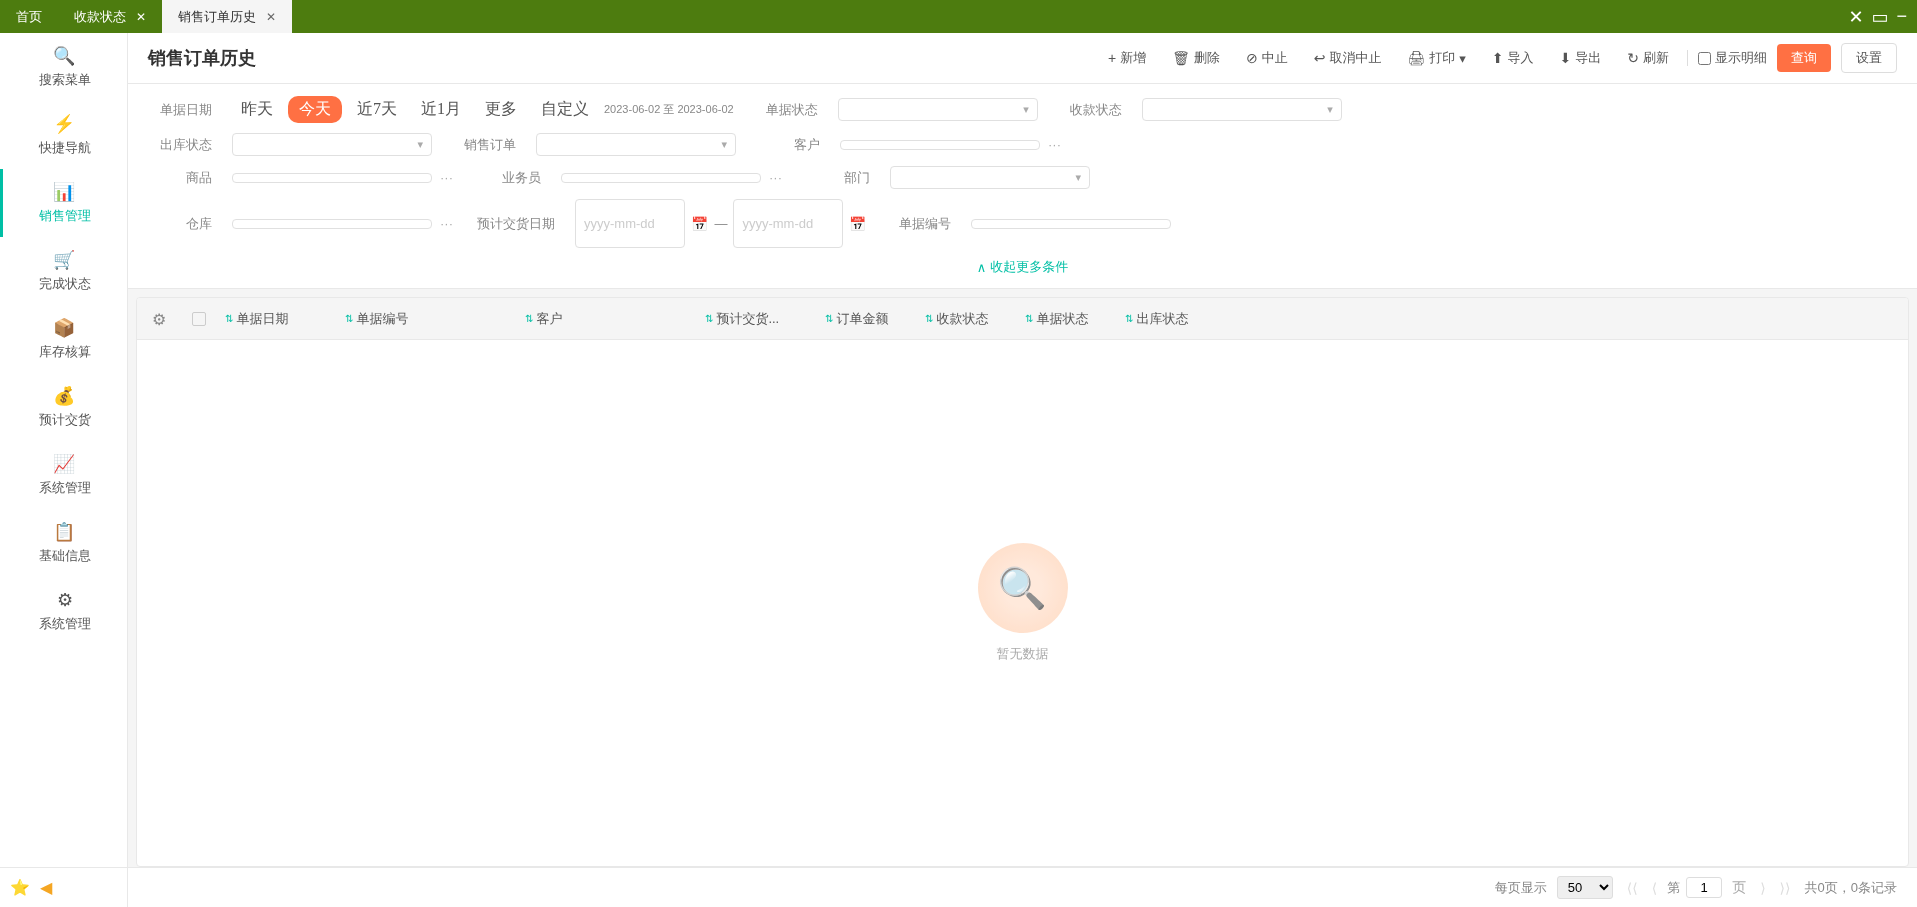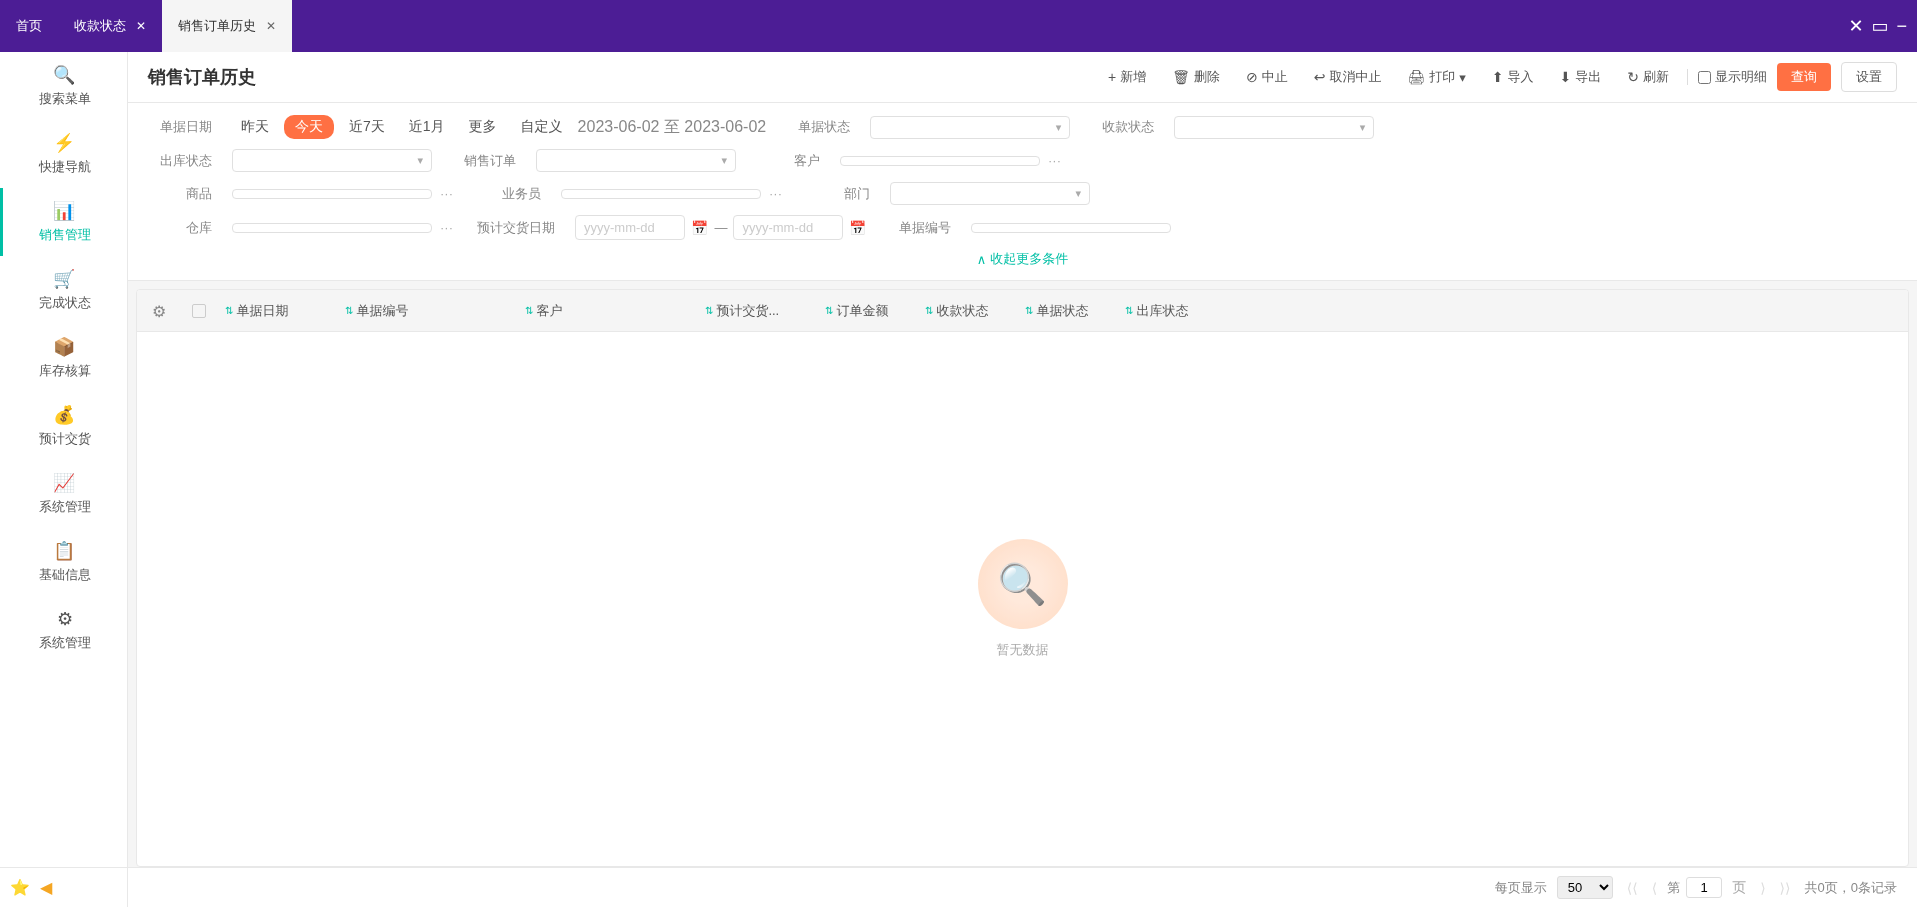--- a/index.html
+++ b/index.html
@@ -1,21 +1,21 @@
 <!DOCTYPE html>
 <html><head>
   <meta charset="utf-8">
   <style>
     * { box-sizing: border-box; margin: 0; padding: 0; font-family: 'Microsoft YaHei', Arial, sans-serif; font-size: 13px; }
     body { display: flex; flex-direction: column; height: 100vh; overflow: hidden; background: #f5f5f5; }
 
     
     .top-bar {
-      height: 52px;
-      background: #4c1d95;
+      height: 33px;
+      background: #4d7c0f;
       display: flex;
       align-items: stretch;
       flex-shrink: 0;
     }
     .tab {
       display: flex;
       align-items: center;
       padding: 0 16px;
       color: #fff;
       cursor: pointer;
@@ -181,32 +181,33 @@
     }
     .date-group {
       display: flex;
       align-items: center;
       gap: 6px;
     }
     .date-btn {
       padding: 2px 8px;
       border-radius: 3px;
       cursor: pointer;
-      font-size: 14px;
+      font-size: 16px;
       color: #555;
       border: 1px solid transparent;
+      font-family: Liberation Serif, serif;
     }
     .date-btn.active {
       background: #ff7043;
       color: #fff;
       border-radius: 10px;
       padding: 2px 10px;
     }
     .date-range {
-      font-size: 16px;
+      font-size: 11px;
       color: #888;
     }
     .select-control {
       display: flex;
       align-items: center;
       border: 1px solid #e0e0e0;
       border-radius: 4px;
       padding: 4px 8px;
       background: #fff;
       cursor: pointer;
@@ -224,21 +225,21 @@
     }
     .more-btn {
       color: #aaa;
       cursor: pointer;
       font-size: 13px;
       padding: 0 4px;
     }
     .date-input {
       border: 1px solid #e0e0e0;
       border-radius: 4px;
-      padding: 4px 8px;
+      padding: 16px 8px;
       background: #fff;
       color: #ccc;
       min-width: 110px;
       font-size: 12px;
     }
     .date-sep { color: #888; }
     .cal-icon { color: #00bfa5; font-size: 14px; cursor: pointer; }
 
     .collapse-btn {
       display: flex;

